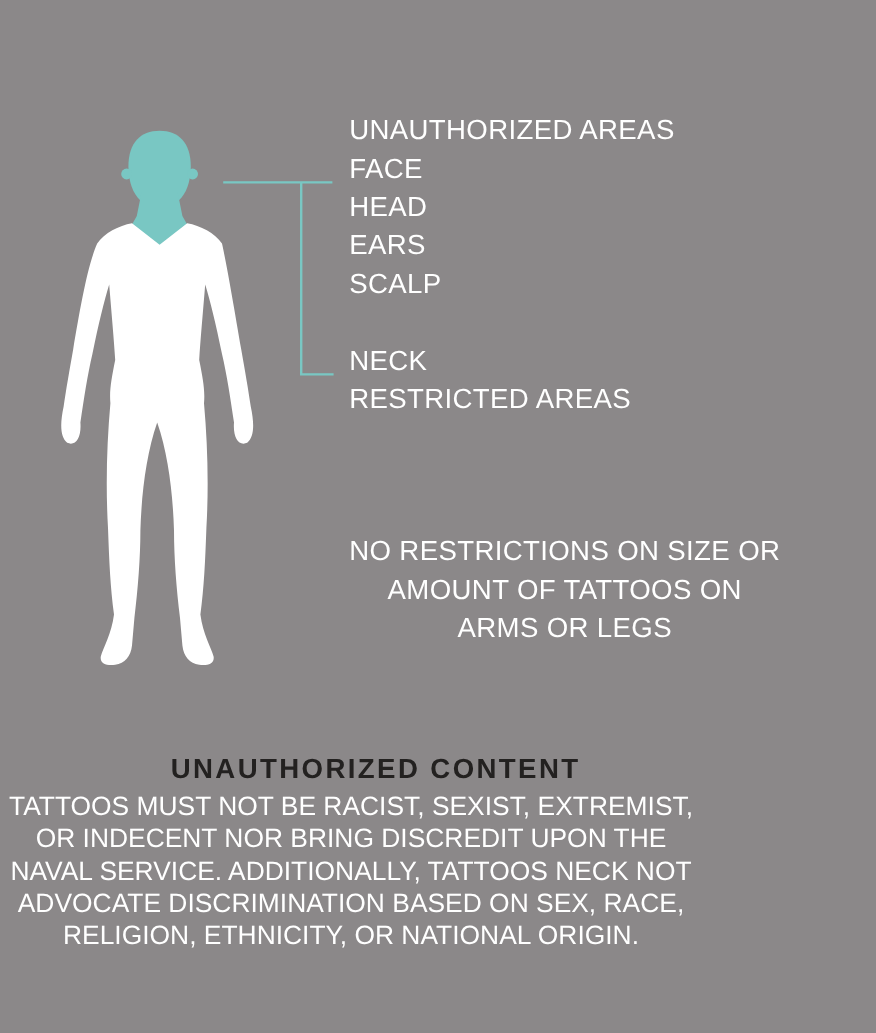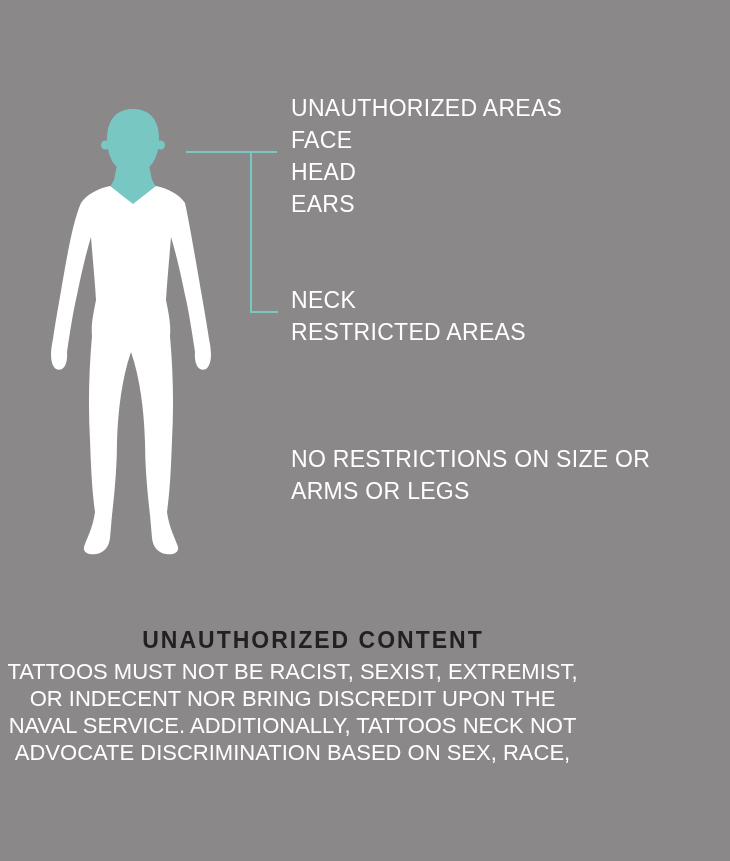--- a/index.html
+++ b/index.html
@@ -27,21 +27,21 @@
     left:291px;
     color:#ffffff;
     font-size:23px;
     line-height:32px;
     font-weight:300;
     letter-spacing:0.3px;
     white-space:nowrap;
   }
   .block-unauthorized{ top:92px; }
   .block-restricted{ top:284px; }
-  .block-norestrict{ top:443px; }
+  .block-norestrict{ top:443px;text-align:center; }
   .content-title{
     position:absolute;
     top:627px;
     left:0;
     width:626px;
     text-align:center;
     color:#232120;
     font-size:23px;
     font-weight:600;
     letter-spacing:2px;
@@ -114,33 +114,36 @@
              L133,204 Z" fill="#ffffff"></path>
 
     <path d="M186,152 H277 M251,152 V312 H278" fill="none" stroke-width="2" stroke="#79c7c3"></path>
   </svg>
 
   <div class="label-block block-unauthorized">
     <div>UNAUTHORIZED AREAS</div>
     <div>FACE</div>
     <div>HEAD</div>
     <div>EARS</div>
+    <div>SCALP</div>
   </div>
 
   <div class="label-block block-restricted">
     <div>NECK</div>
     <div>RESTRICTED AREAS</div>
   </div>
 
   <div class="label-block block-norestrict">
     <div>NO RESTRICTIONS ON SIZE OR</div>
+    <div>AMOUNT OF TATTOOS ON</div>
     <div>ARMS OR LEGS</div>
   </div>
 
   <div class="content-title">UNAUTHORIZED CONTENT</div>
   <div class="content-text">
     <div>TATTOOS MUST NOT BE RACIST, SEXIST, EXTREMIST,</div>
     <div>OR INDECENT NOR BRING DISCREDIT UPON THE</div>
     <div>NAVAL SERVICE. ADDITIONALLY, TATTOOS NECK NOT</div>
     <div>ADVOCATE DISCRIMINATION BASED ON SEX, RACE,</div>
+    <div>RELIGION, ETHNICITY, OR NATIONAL ORIGIN.</div>
   </div>
 
 </div>
 
 </body></html>

